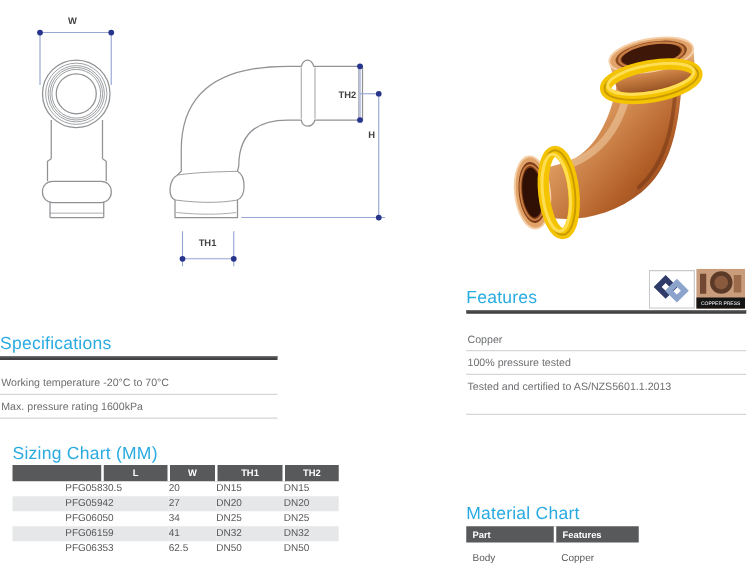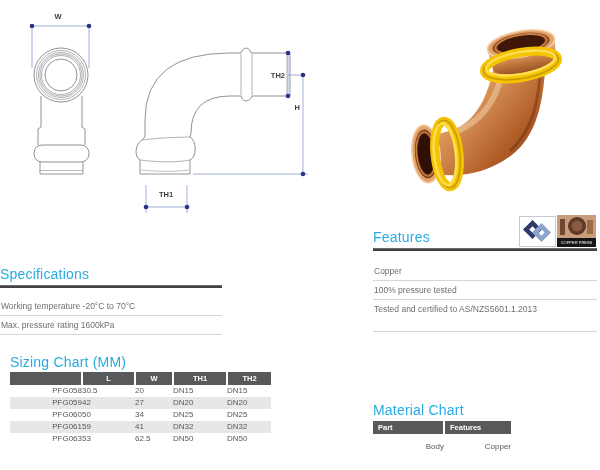--- a/index.html
+++ b/index.html
@@ -30,21 +30,21 @@
   th{background:#58595B;color:#fff;font-weight:bold;font-size:7.5px;height:13px;padding:0;}
   td{font-size:8px;color:#58595B;height:12px;padding:0;text-align:left;line-height:12px;}
   #sizing table{margin-top:4px;}
   #sizing th{text-align:center;}
   #sizing th:not(:last-child){border-right:2px solid #fff;}
   #sizing td:first-child{text-align:right;padding-left:5px;}
   #sizing tbody tr:nth-child(even){background:#E6E7E8;}
   #material table{margin-top:5px;}
   #material th{text-align:left;padding-left:5px;}
   #material th:first-child{border-right:2px solid #fff;margin-top:36px;}
-  #material td{text-align:right;padding-left:5px;height:26px;line-height:14px;}
+  #material td{text-align:left;padding-left:5px;height:26px;line-height:14px;}
   #material tbody tr:nth-child(2){background:#DBDCDD;}
 
   
   #tech-drawing{position:absolute;left:0;top:0;}
   #product-photo{position:absolute;left:393px;top:16px;}
   .logo{position:absolute;}
   #logo-press{left:519px;top:216px;}
   #logo-copperpress{left:557px;top:215px;}
 </style>
 </head>

